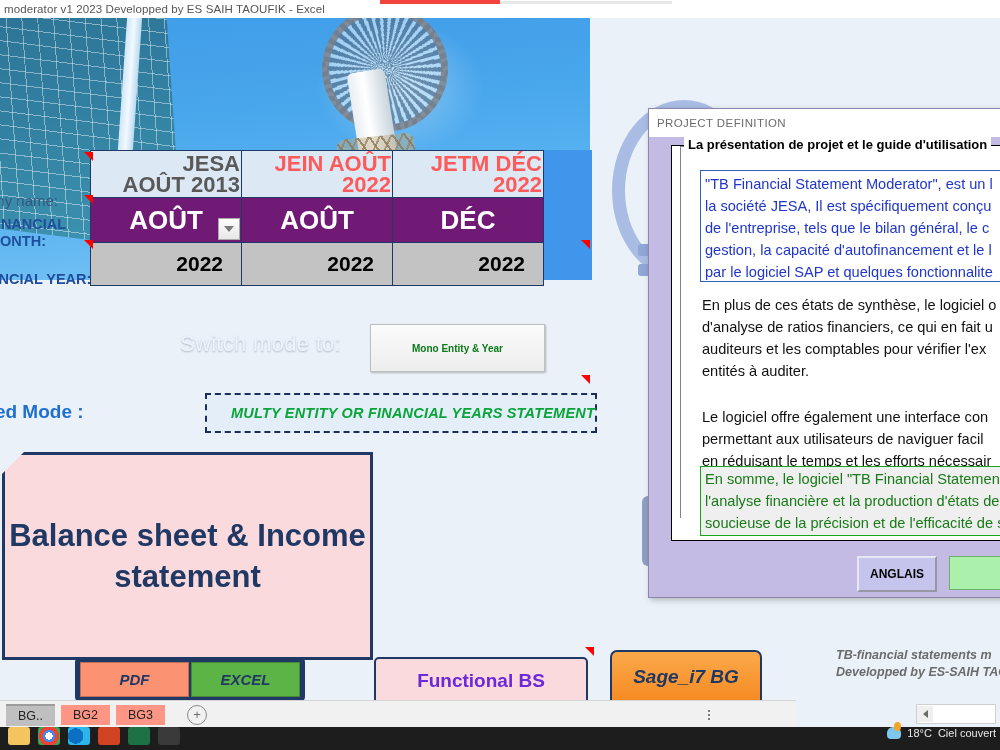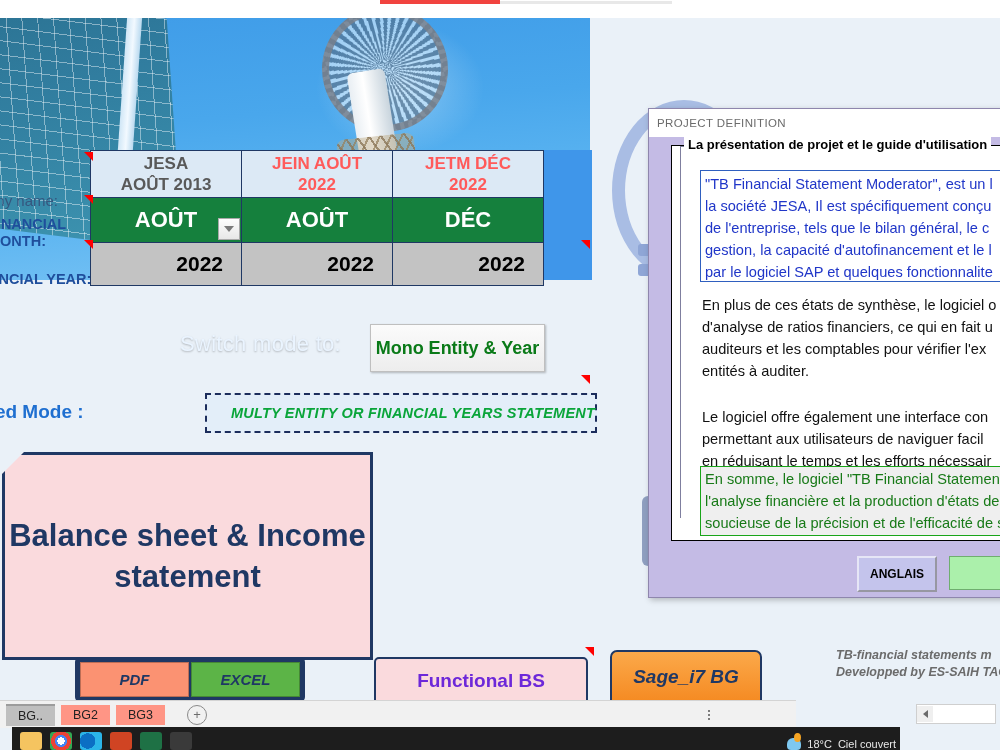--- a/index.html
+++ b/index.html
@@ -79,24 +79,24 @@
     transform:rotate(-6deg);
   }
 
   
   .ptable{position:absolute;left:90px;top:132px;}
   .ptable table{border-collapse:collapse;}
   .ptable td{
     border:1.5px solid #1f3864;text-align:center;font-weight:bold;
     font-family:"Liberation Sans", sans-serif;
   }
-  .r1 td{height:44px;width:148px;background:#dce9f5;font-size:17px;line-height:21px;}
+  .r1 td{height:44px;width:148px;background:#dce9f5;font-size:22px;line-height:21px;text-align:right;}
   .r1 td.jesa{color:#595959;}
   .r1 td.jein,.r1 td.jetm{color:#ff5a5a;}
-  .r2 td{height:42px;background:#15803d;color:#ffffff;font-size:22px;position:relative;}
+  .r2 td{height:42px;background:#701a75;color:#ffffff;font-size:26px;position:relative;}
   .r3 td{height:40px;background:#c3c3c3;color:#000;font-size:21px;text-align:right;padding-right:18px;}
   .dropbtn{
     position:absolute;left:-24px;bottom:2px;width:20px;height:20px;
     background:linear-gradient(#fdfdfd,#e7e7e7);border:1px solid #a9a9a9;
     display:flex;align-items:center;justify-content:center;
   }
   .dropbtn i{
     display:block;border-left:5px solid transparent;border-right:5px solid transparent;
     border-top:6px solid #7a7a7a;
   }
@@ -121,21 +121,21 @@
   
   .switchlbl{
     position:absolute;left:180px;top:313px;font-size:22px;color:#eaf4ff;
     text-shadow:0 1px 2px rgba(0,0,0,.25);letter-spacing:.3px;
   }
   .monobtn{
     position:absolute;left:370px;top:306px;width:173px;height:46px;
     background:linear-gradient(#fbfbfb,#ededed);border:1px solid #bfbfbf;
     box-shadow:1px 1px 2px rgba(0,0,0,.25);
     display:flex;align-items:center;justify-content:center;
-    font-size:18px;font-weight:bold;color:#0a7a18;
+    font-size:10px;font-weight:bold;color:#0a7a18;
   }
 
   .modelbl{
     position:absolute;left:-22px;top:383px;font-size:19px;font-weight:bold;color:#1f6fd0;
   }
   .modebox{
     position:absolute;left:205px;top:375px;width:388px;height:36px;
     border:2px dashed #1c2d5c;background:#e3eef9;
     display:flex;align-items:center;justify-content:center;
   }
@@ -282,42 +282,43 @@
     width:16px;height:16px;display:flex;align-items:center;justify-content:center;
     background:#efefef;
   }
   .hscroll .larr i{
     display:block;border-top:4px solid transparent;border-bottom:4px solid transparent;
     border-right:5px solid #6b6b6b;
   }
 
   
   .taskbar{
-    position:absolute;left:12px;top:727px;width:888px;height:23px;background:#1d1d1d;
-    display:flex;align-items:flex-end;
+    position:absolute;left:0;top:727px;width:1000px;height:23px;background:#1d1d1d;
+    display:flex;align-items:flex-start;
   }
   .taskbar .ico{width:22px;height:18px;margin-left:8px;border-radius:3px;position:relative;}
   .ic-folder{background:#f5c460;}
   .ic-chrome{background:radial-gradient(circle at 50% 50%,#fff 0 25%,#4285f4 26% 42%,#ea4335 43% 70%,#34a853 71%);border-radius:50%;}
   .ic-edge{background:radial-gradient(circle at 35% 50%,#0b6fc4 0 45%,#2bb5e8 46%);border-radius:50%;}
   .ic-ppt{background:#d04423;border-radius:2px;}
   .ic-xl{background:#1e7145;border-radius:2px;}
   .ic-acro{background:#3a3a3a;border-radius:2px;}
   .taskbar .active{background:#3a3a3a;}
   .tray{
     position:absolute;right:4px;display:flex;align-items:center;gap:6px;
     color:#e8e8e8;font-size:11px;white-space:nowrap;
   }
   .tray .wx{width:14px;height:12px;background:#7ec8f0;border-radius:6px 6px 4px 4px;position:relative;}
   .tray .wx::before{content:"";position:absolute;left:7px;top:-5px;width:7px;height:9px;background:#f5a524;border-radius:50%;}
 </style>
 </head>
 <body>
 
 <div class="titlebar">
+  <span class="ttxt">moderator v1 2023 Developped by ES SAIH TAOUFIK - Excel</span>
   <div class="redtab"></div>
   <div class="greytab"></div>
 </div>
 
 <div class="sheet">
 
   <div class="banner">
     <div class="panel"></div>
     <div class="pole"></div>
     <div class="tower">

